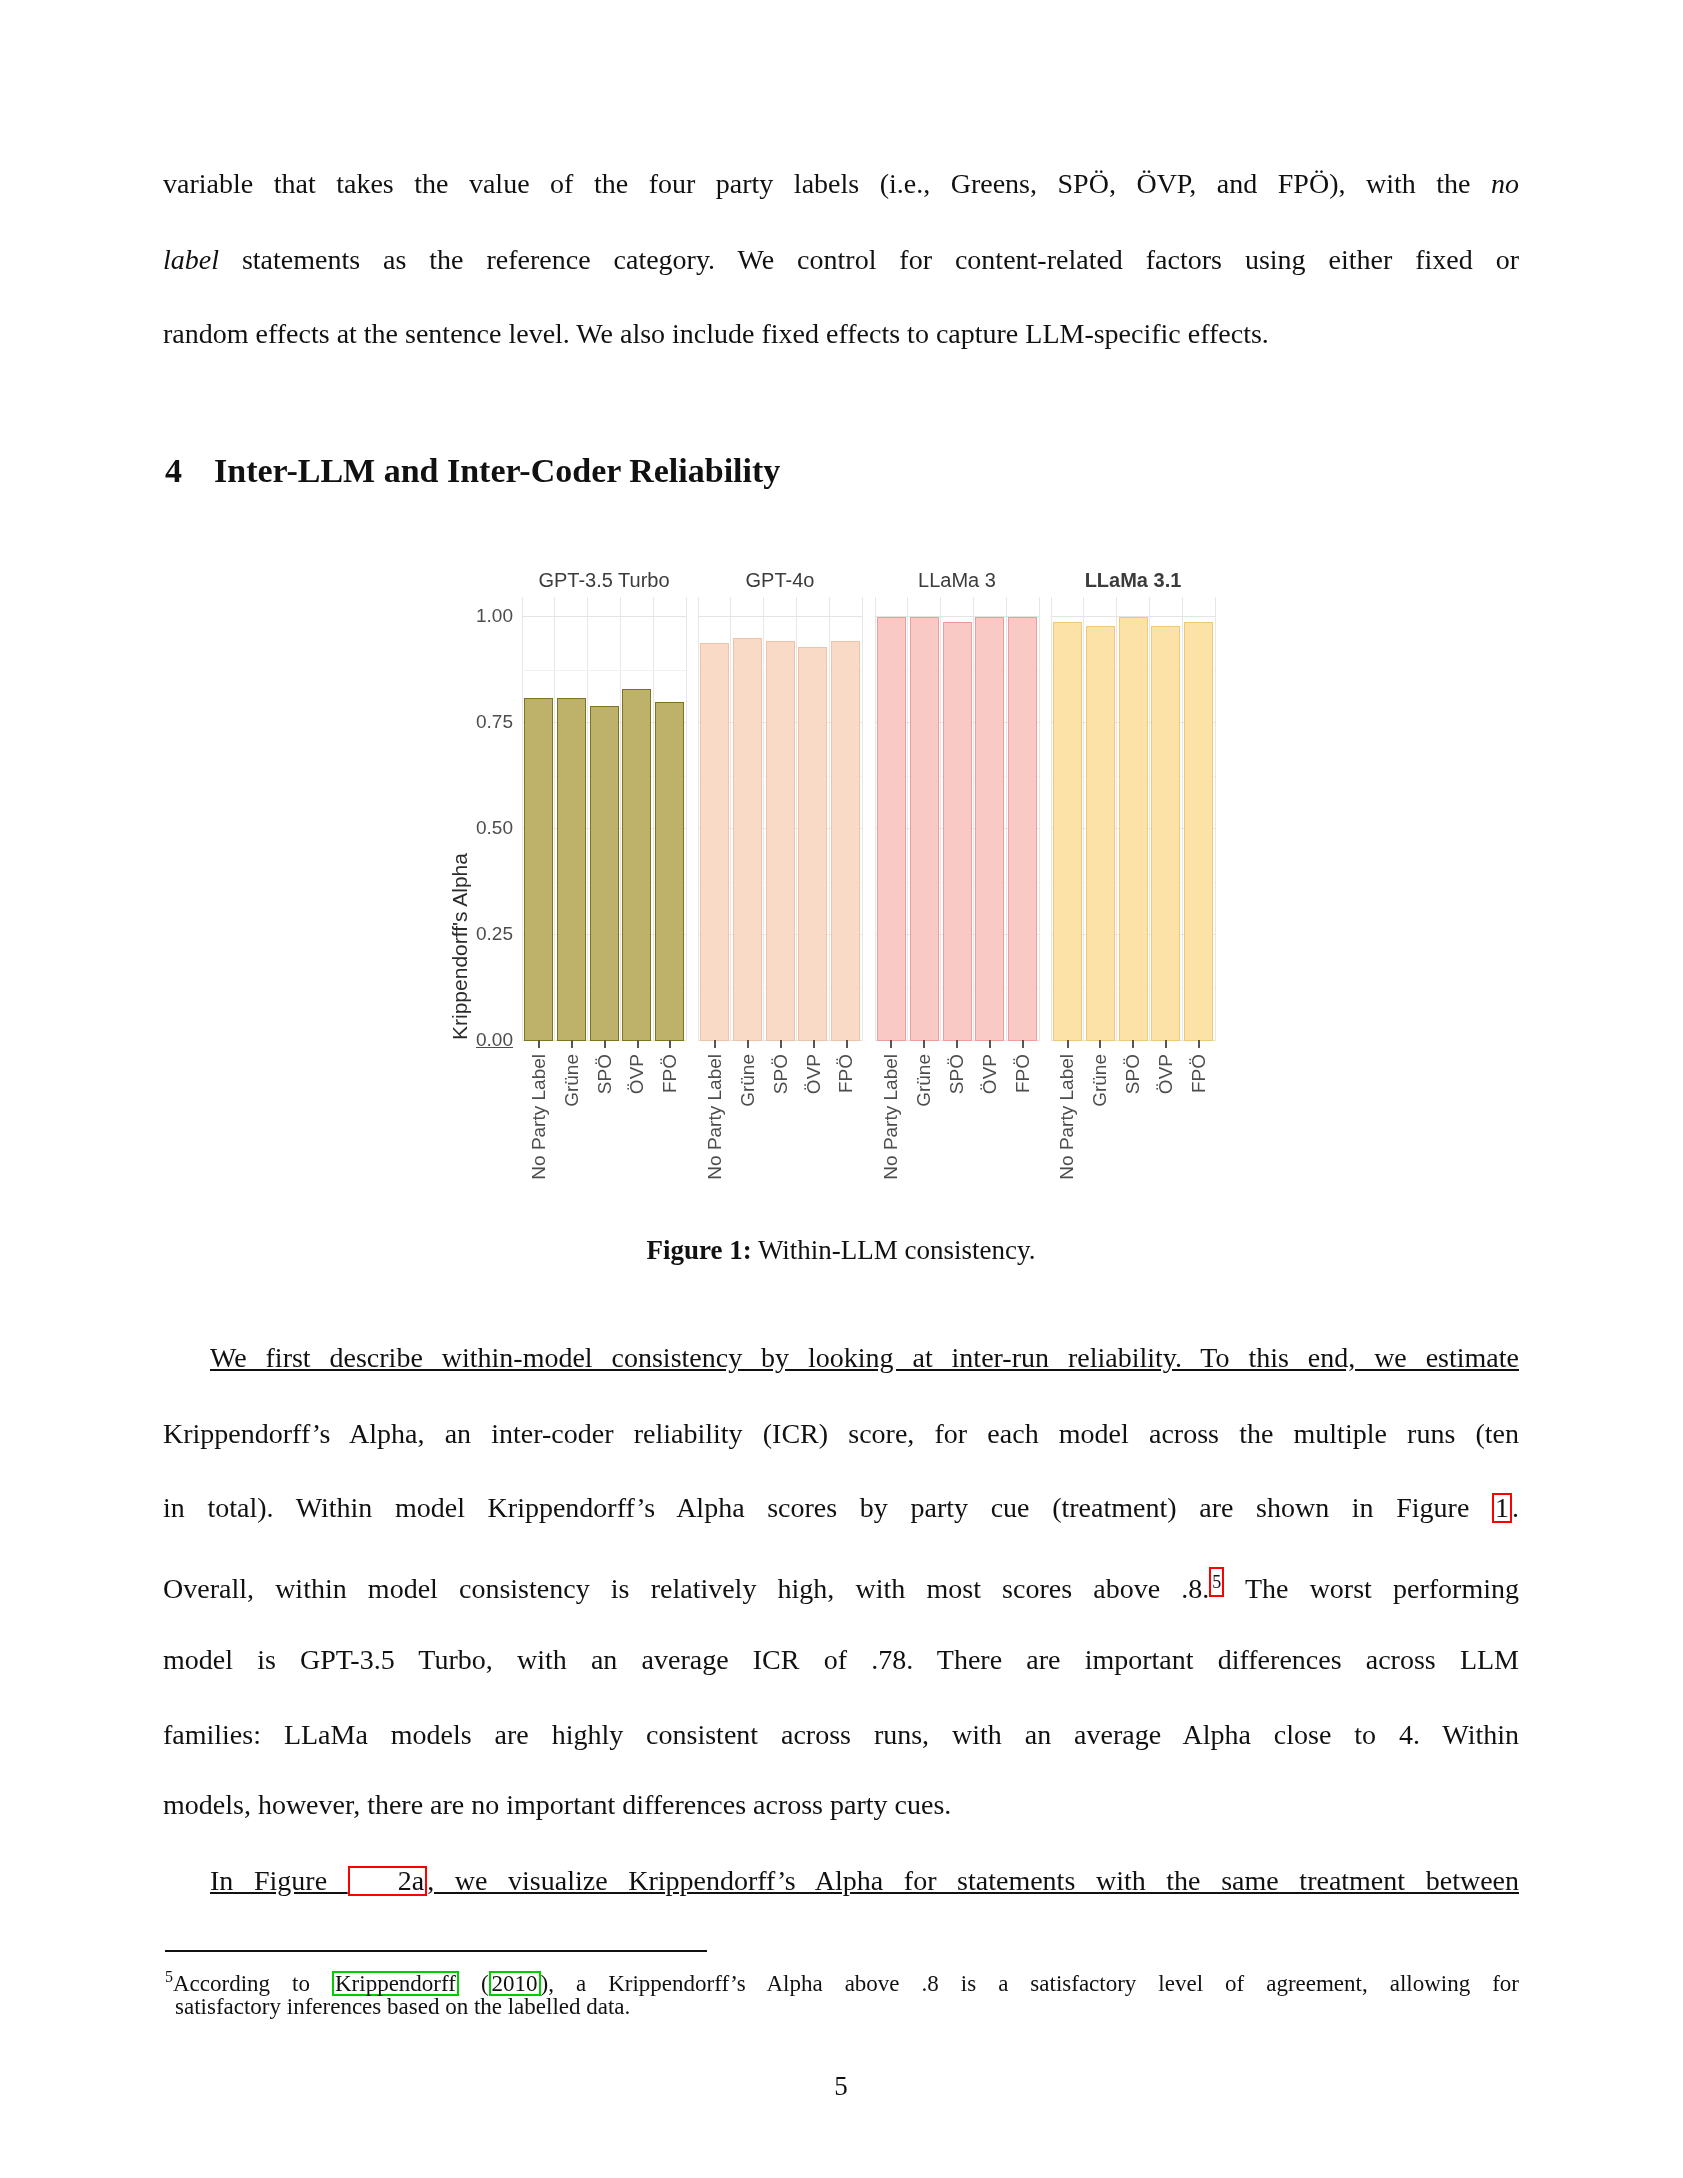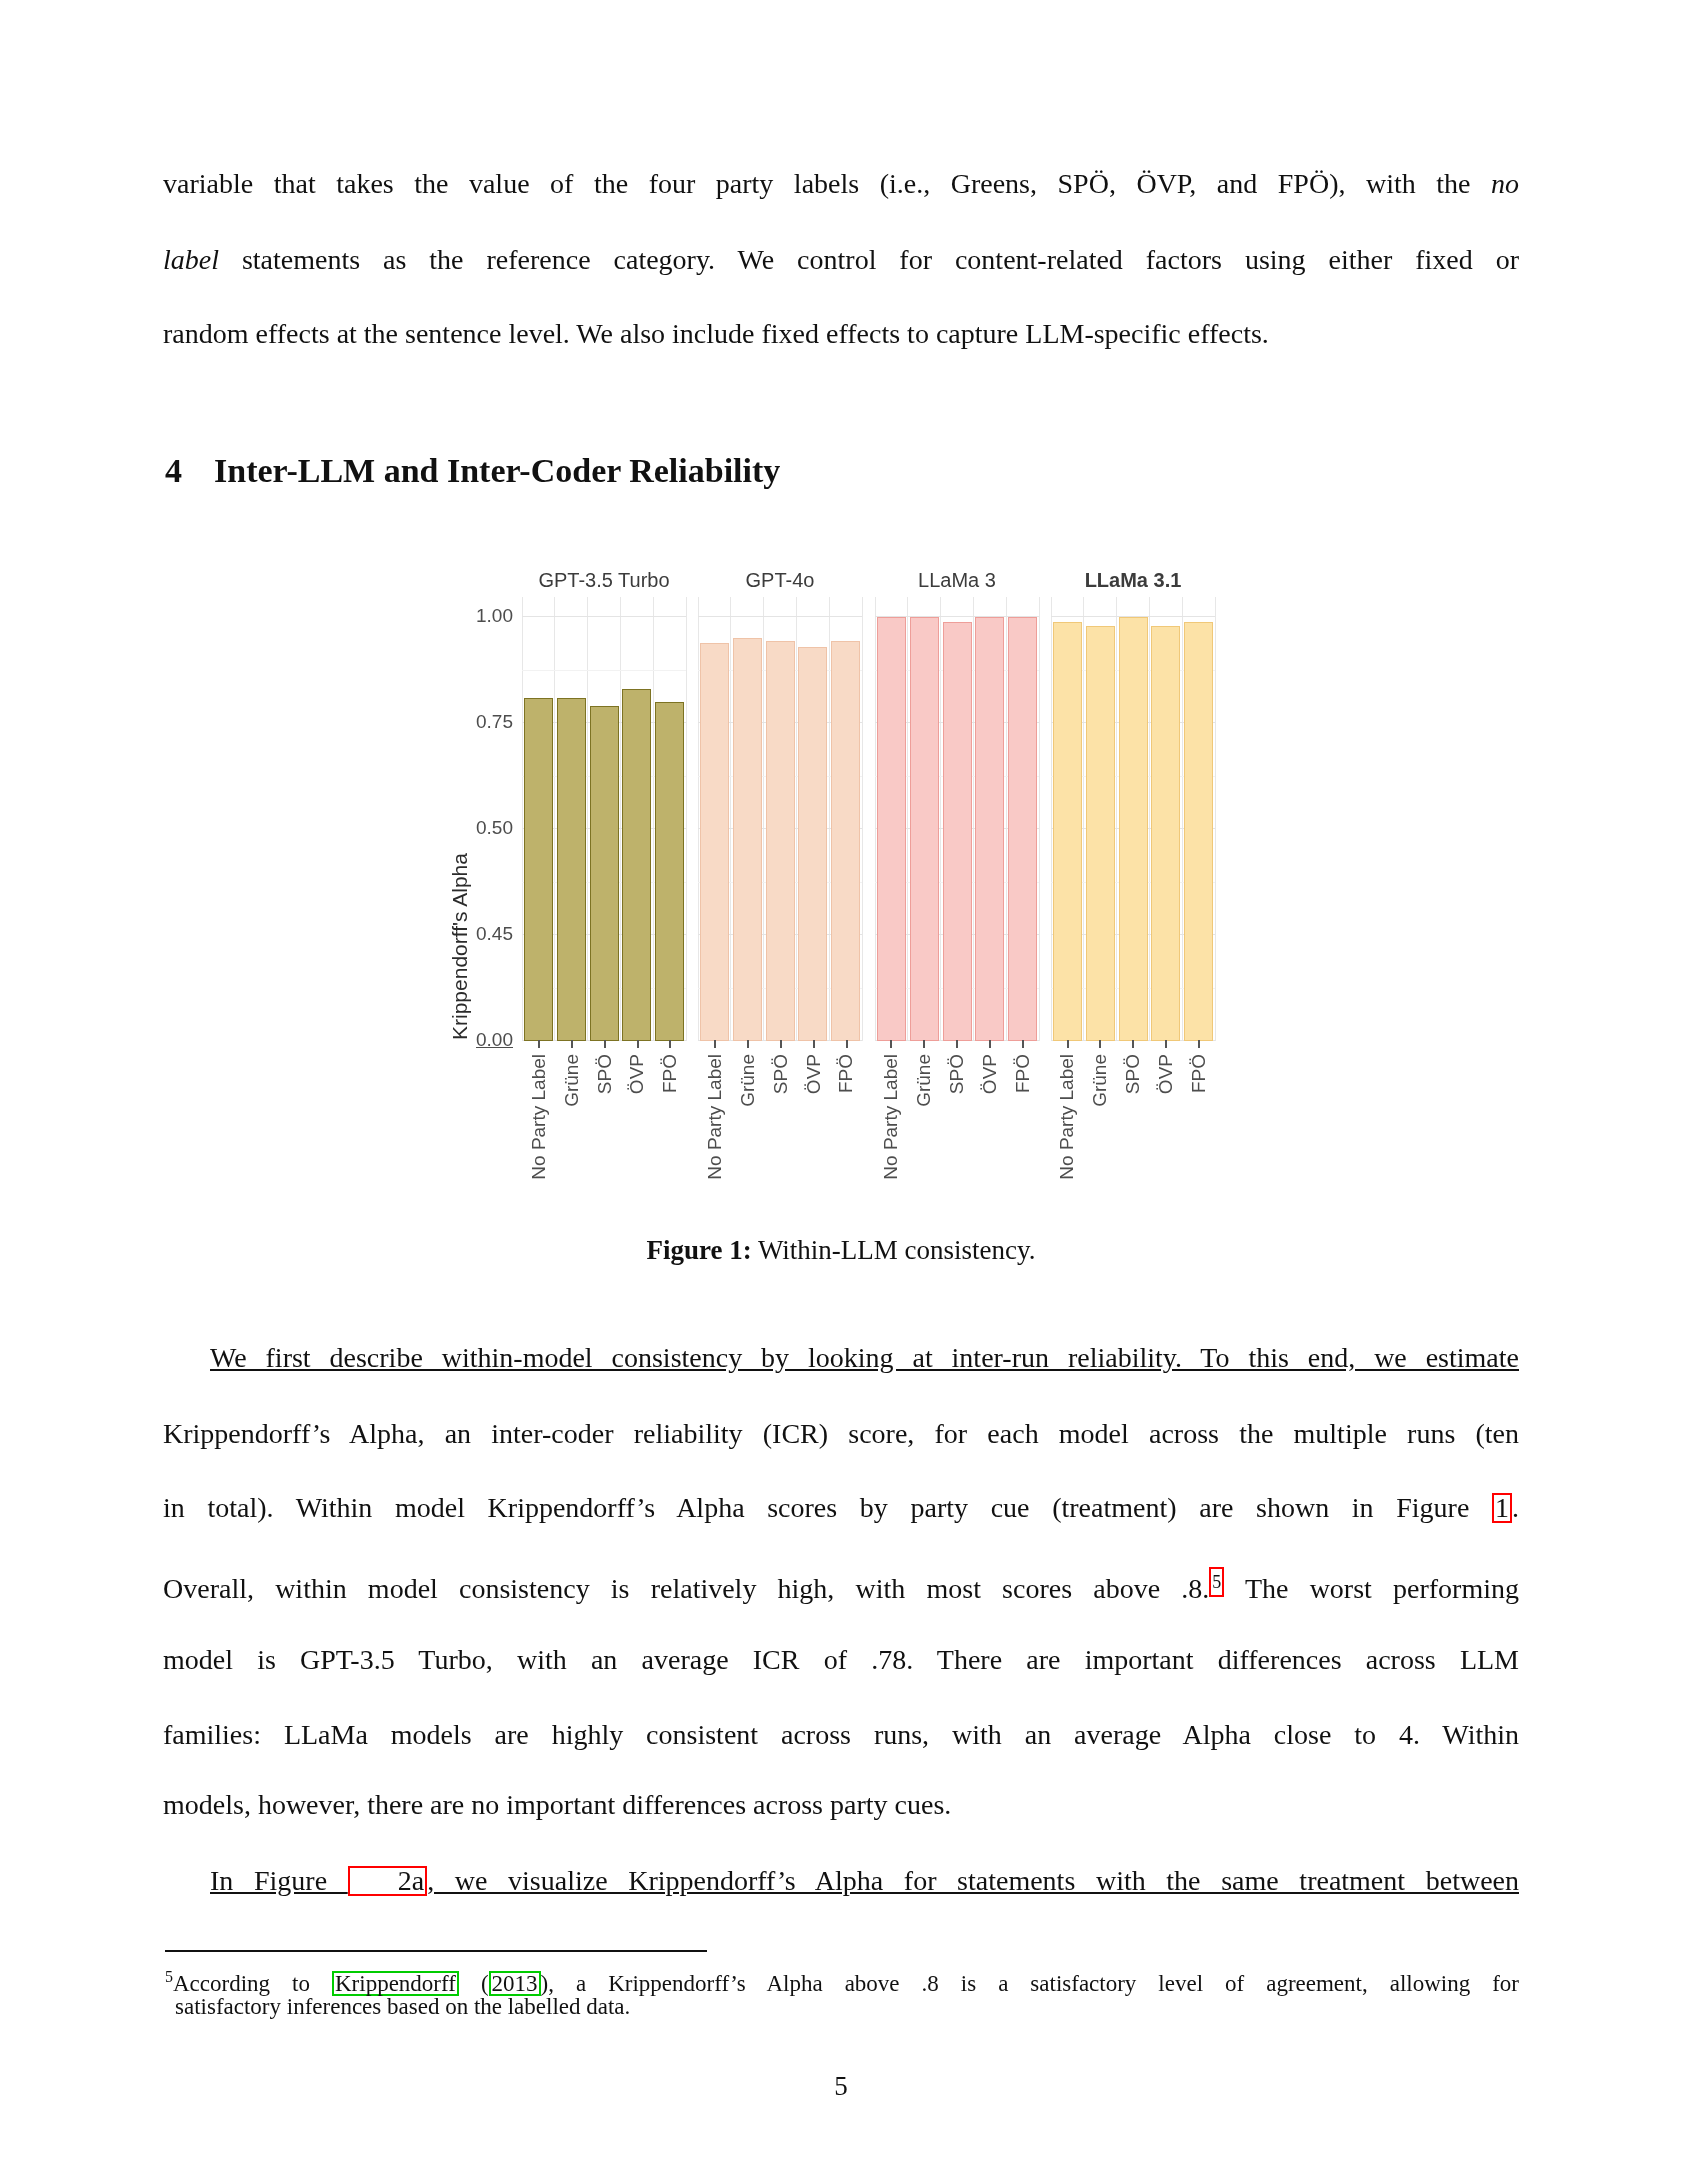--- a/index.html
+++ b/index.html
@@ -45,21 +45,21 @@
 
   <div class="line just" style="top:167px"><span>variable that takes the value of the four party labels (i.e., Greens, SPÖ, ÖVP, and FPÖ), with the </span><span class="it">no</span></div>
   <div class="line" style="top:317px"><span>random effects at the sentence level. We also include fixed effects to capture LLM-specific effects.</span></div>
   <div class="line just" style="top:243px"><span class="it">label</span><span> statements as the reference category.  We control for content-related factors using either fixed or</span></div>
 
   <div class="heading"><span class="num">4</span><span>Inter-LLM and Inter-Coder Reliability</span></div>
 
   <div id="chart">
       <div class="ytitle" style="left: 2px; top: 107px; height: 384px;">Krippendorff's Alpha</div>
       <div class="ytick" style="top: 480px; text-decoration: underline;">0.00</div>
-      <div class="ytick" style="top: 374px;">0.45</div>
+      <div class="ytick" style="top: 374px;">0.25</div>
       <div class="ytick" style="top: 268px;">0.50</div>
       <div class="ytick" style="top: 162px;">0.75</div>
       <div class="ytick" style="top: 56px;">1.00</div>
       <div class="ptitle" style="left: 76px; top: 20px; width: 164px;">GPT-3.5 Turbo</div>
       <div class="panel" style="left: 76px; top: 48px; width: 164px; height: 444px;">
         <div class="gl" style="left: -0.5px; top: 0px; width: 1px; height: 444px; background: rgb(231, 231, 231);"></div>
         <div class="gl" style="left: 32px; top: 0px; width: 1px; height: 444px; background: rgb(231, 231, 231);"></div>
         <div class="gl" style="left: 65px; top: 0px; width: 1px; height: 444px; background: rgb(231, 231, 231);"></div>
         <div class="gl" style="left: 98px; top: 0px; width: 1px; height: 444px; background: rgb(231, 231, 231);"></div>
         <div class="gl" style="left: 131px; top: 0px; width: 1px; height: 444px; background: rgb(231, 231, 231);"></div>
@@ -196,18 +196,18 @@
   <div class="line just" style="top:1417px"><span>Krippendorff’s Alpha, an inter-coder reliability (ICR) score, for each model across the multiple runs (ten</span></div>
   <div class="line just" style="top:1491px"><span>in total).  Within model Krippendorff’s Alpha scores by party cue (treatment) are shown in Figure </span><span class="refbox">1</span><span>.</span></div>
   <div class="line just" style="top:1567px"><span>Overall, within model consistency is relatively high, with most scores above .8.</span><sup class="fnref"><span class="refbox">5</span></sup><span> The worst performing</span></div>
   <div class="line just" style="top:1643px"><span>model is GPT-3.5 Turbo, with an average ICR of .78.  There are important differences across LLM</span></div>
   <div class="line just" style="top:1718px"><span>families:  LLaMa models are highly consistent across runs, with an average Alpha close to 4.  Within</span></div>
   <div class="line" style="top:1788px"><span>models, however, there are no important differences across party cues.</span></div>
 
   <div class="line just indent" style="top:1864px"><span>In Figure </span><span class="refbox">2a</span><span>, we visualize Krippendorff’s Alpha for statements with the same treatment between</span></div>
 
   <div class="footrule"></div>
-  <div class="fnline just" style="top:1963px"><sup style="font-size:16px">5</sup><span>According to </span><span class="citebox">Krippendorff</span><span> (</span><span class="citebox">2013</span><span>), a Krippendorff’s Alpha above .8 is a satisfactory level of agreement, allowing for</span></div>
+  <div class="fnline just" style="top:1963px"><sup style="font-size:16px">5</sup><span>According to </span><span class="citebox">Krippendorff</span><span> (</span><span class="citebox">2010</span><span>), a Krippendorff’s Alpha above .8 is a satisfactory level of agreement, allowing for</span></div>
   <div class="fnline" style="top:1993px;left:175px"><span>satisfactory inferences based on the labelled data.</span></div>
 
   <div class="pagenum">5</div>
 </div>
 
 
 </body></html>

